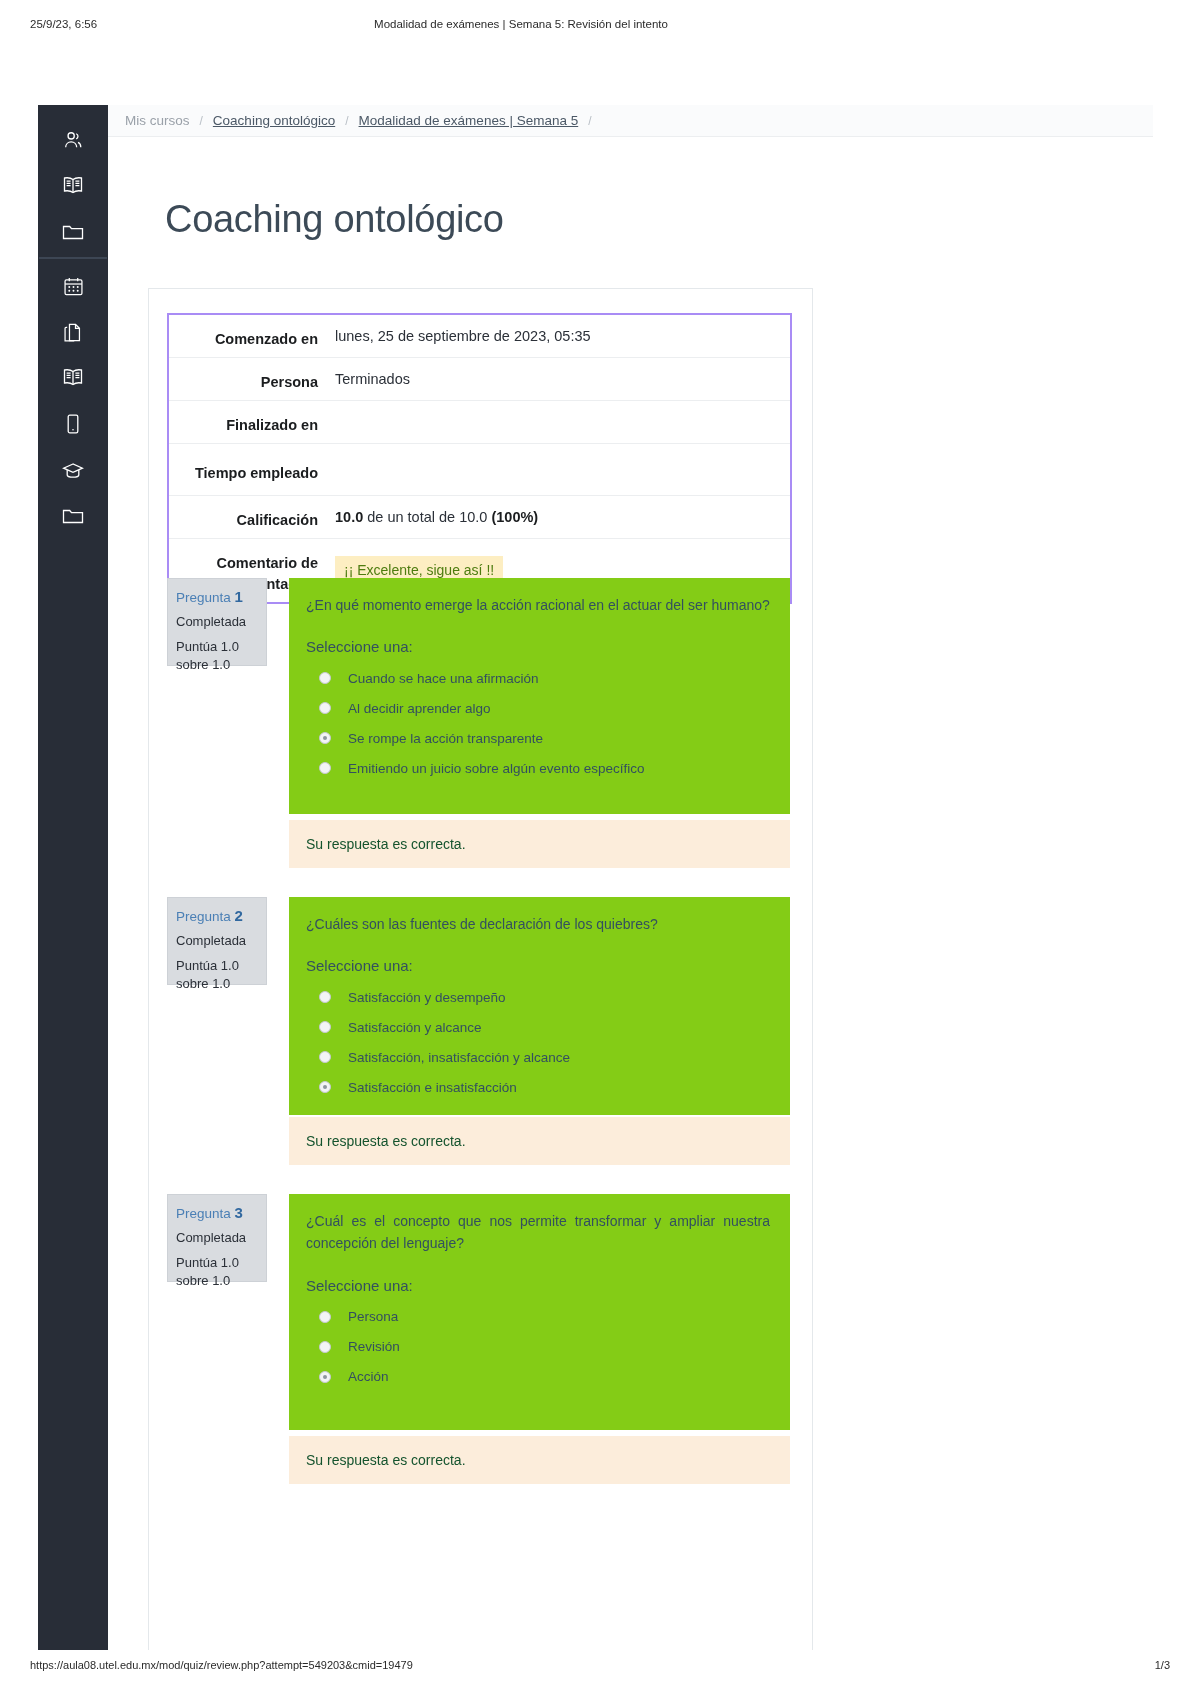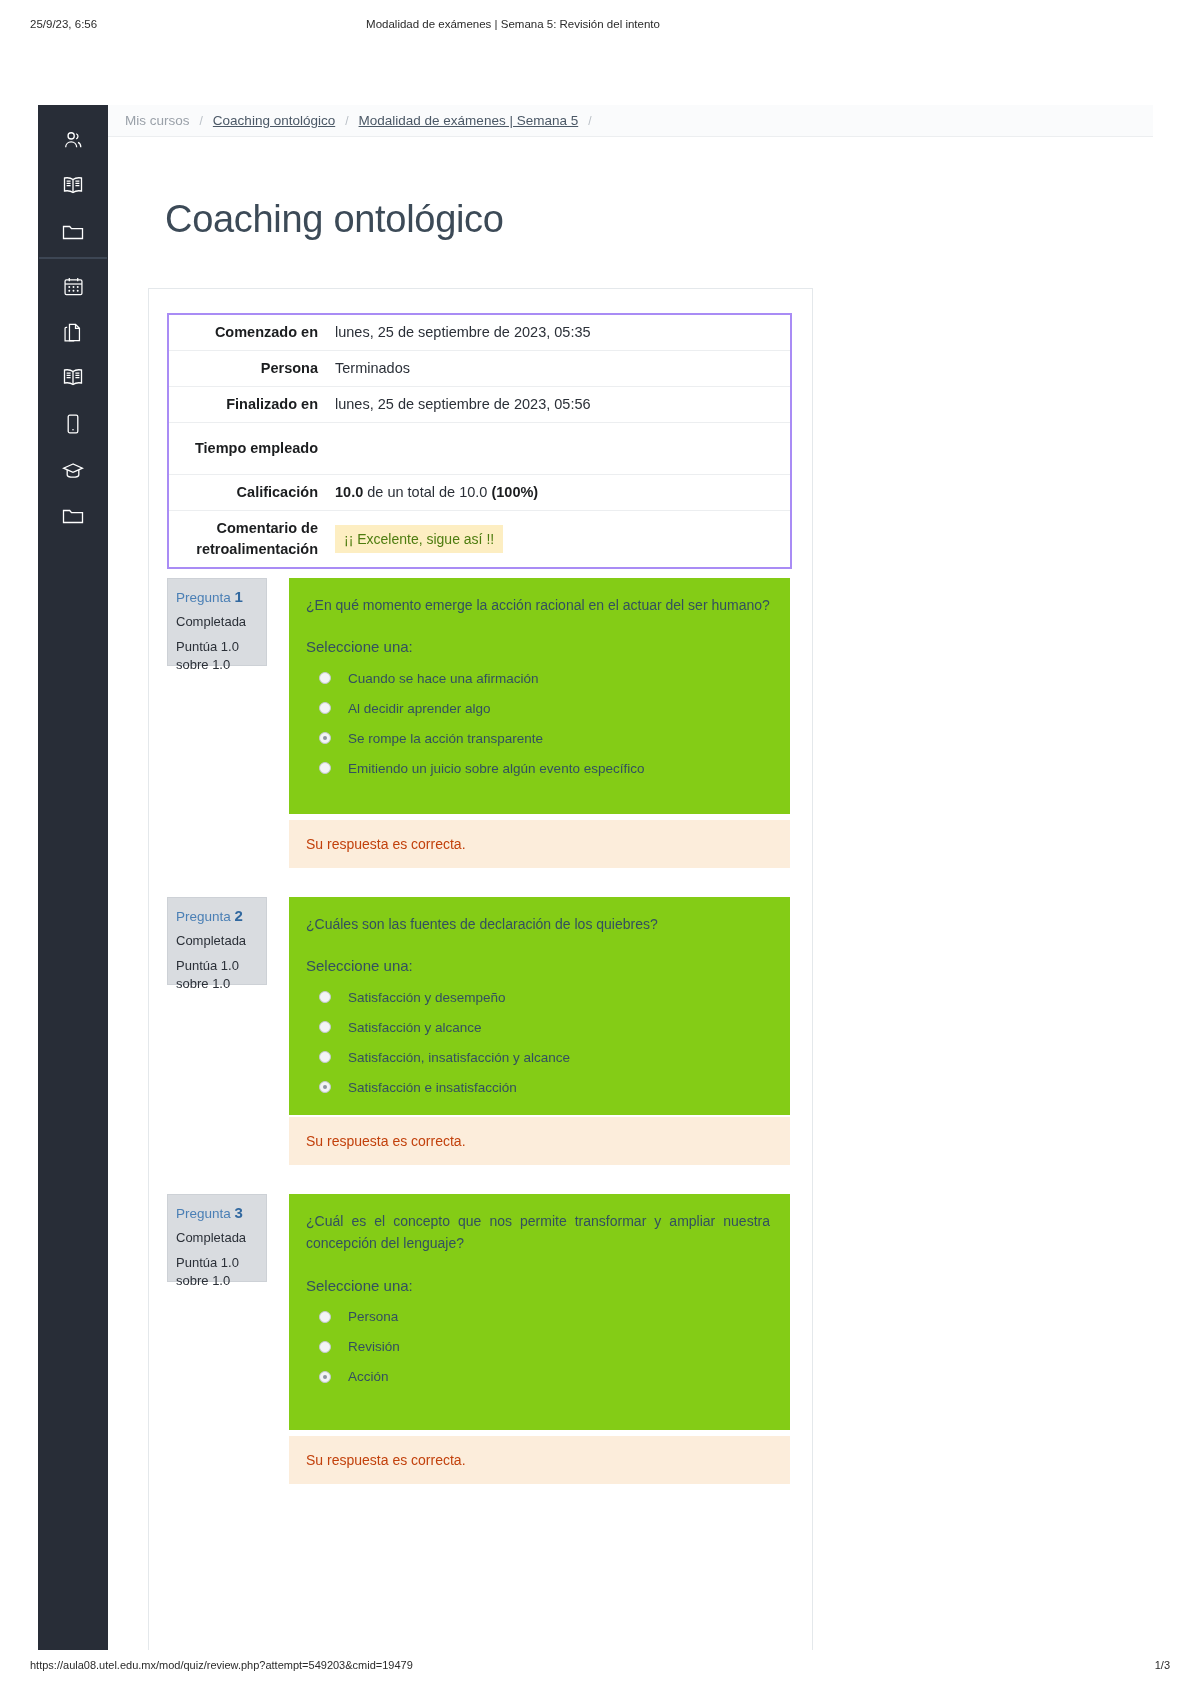--- a/index.html
+++ b/index.html
@@ -23,21 +23,21 @@
     top: 18px; left: 0; width: 1200px;
     height: 18px;
     font-size: 11.5px;
     color: #2b2b2b;
   }
   .print-header .ph-date {
     position: absolute; left: 30px; top: 0;
     white-space: nowrap;
   }
   .print-header .ph-title {
-    position: absolute; left: 0; top: 0; width: 1026px;
+    position: absolute; left: 8px; top: 0; width: 1026px;
     text-align: center;
     white-space: nowrap;
   }
 
   
   .print-footer {
     position: absolute;
     bottom: 20px; left: 0; width: 1200px;
     height: 18px;
     font-size: 11px;
@@ -134,21 +134,21 @@
     display: flex;
     border-bottom: 1px solid #eceef0;
     min-height: 33px;
     align-items: center;
   }
   .srow:last-child { border-bottom: none; }
   .scell-label {
     width: 158px;
     flex: none;
     text-align: right;
-    padding: 7px 9px 7px 4px;
+    padding: 14px 9px 7px 4px;
     font-size: 14.5px;
     font-weight: 700;
     color: #1b1d1f;
     line-height: 1.45;
   }
   .scell-value {
     flex: 1;
     padding: 7px 8px;
     font-size: 14.5px;
     color: #2b3038;
@@ -241,21 +241,21 @@
   .qfeedback {
     position: absolute;
     left: 289px;
     width: 501px;
     height: 48px;
     background: #fceddb;
     display: flex;
     align-items: center;
     padding-left: 17px;
     font-size: 14px;
-    color: #c2410c;
+    color: #14532d;
   }
 </style>
 </head>
 <body>
 
 <div class="page">
 
   <div class="print-header">
     <span class="ph-date">25/9/23, 6:56</span>
     <span class="ph-title">Modalidad de exámenes | Semana 5: Revisión del intento</span>
@@ -368,21 +368,20 @@
     <div class="srow">
       <div class="scell-label">Comenzado en</div>
       <div class="scell-value">lunes, 25 de septiembre de 2023, 05:35</div>
     </div>
     <div class="srow">
       <div class="scell-label">Persona</div>
       <div class="scell-value">Terminados</div>
     </div>
     <div class="srow">
       <div class="scell-label">Finalizado en</div>
-      <div class="scell-value">lunes, 25 de septiembre de 2023, 05:56</div>
     </div>
     <div class="srow row-tall">
       <div class="scell-label">Tiempo empleado</div>
       <div class="scell-value"></div>
     </div>
     <div class="srow">
       <div class="scell-label">Calificación</div>
       <div class="scell-value">
         <b>10.0</b><span> </span><span>de un total de 10.0</span><span> </span><b>(100%)</b>
       </div>

